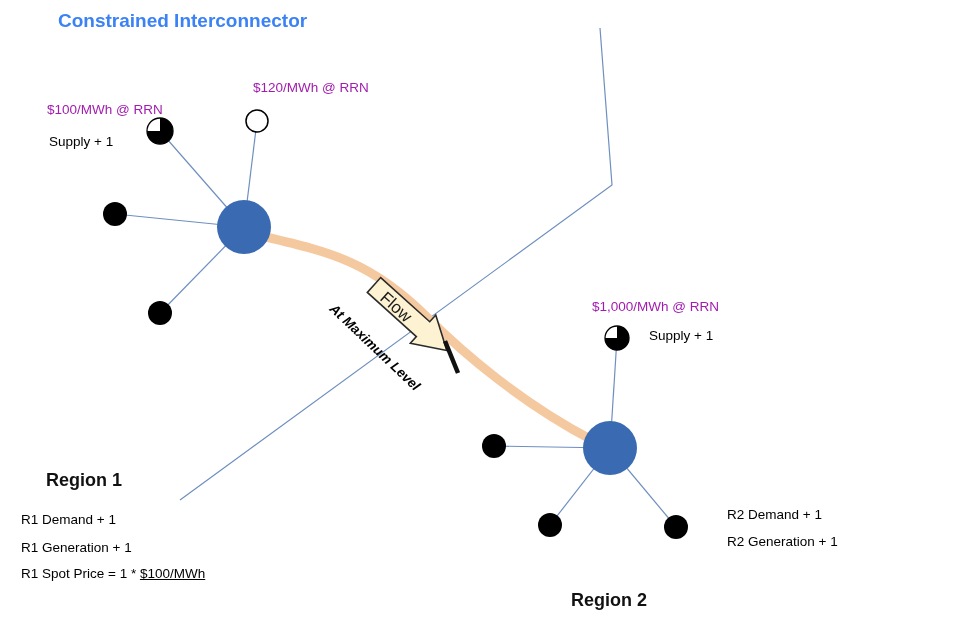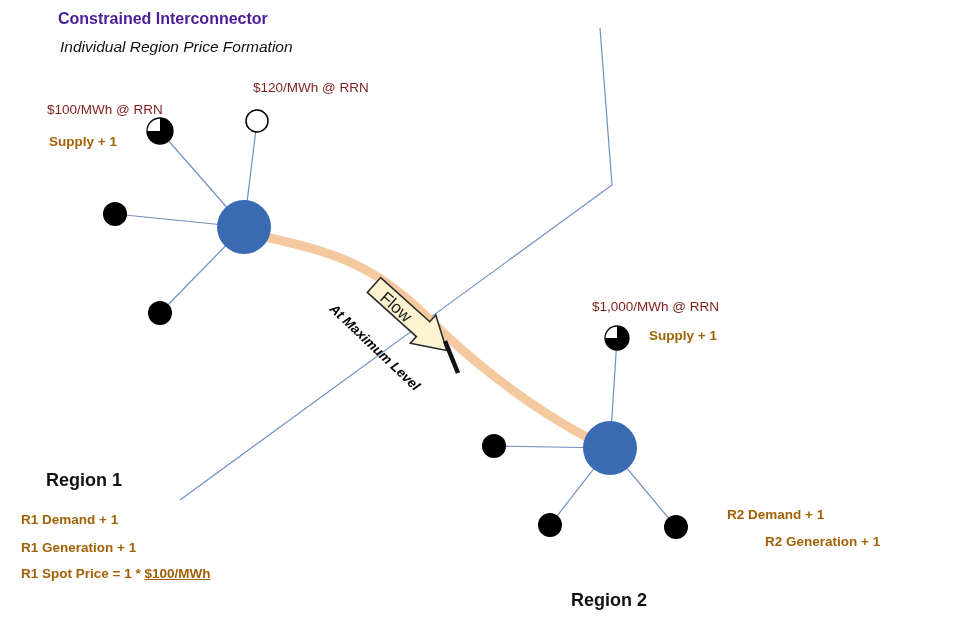--- a/index.html
+++ b/index.html
@@ -1,24 +1,24 @@
 <!DOCTYPE html>
 <html><head>
 <meta charset="utf-8">
 <style>
   html,body { margin:0; padding:0; background:#ffffff; }
   #stage {
     position:relative; width:971px; height:631px; background:#ffffff;
     font-family:"Liberation Sans", sans-serif; overflow:hidden;
   }
   #diagram-svg { position:absolute; left:0; top:0; }
-  .label { position:absolute; white-space:nowrap; color:#7f1d1d; font-size:13.5px; }
-  .title { font-size:16px; font-weight:bold; color:#4c1d95; }
+  .label { position:absolute; white-space:nowrap; color:#a21caf; font-size:13.5px; }
+  .title { font-size:19px; font-weight:bold; color:#3b82f6; }
   .subtitle { font-size:15.5px; font-style:italic; color:#111; }
-  .red { color:#a16207; font-weight:bold; }
+  .red { color:#000000; font-weight:normal; }
   .region-name { font-size:18px; font-weight:bold; color:#111; }
   .u { text-decoration:underline; }
   .rot { transform-origin:0 0; }
   .flow-text { font-size:17px; color:#1b1b1b; transform:rotate(42deg); }
   .max-text { font-size:13.5px; font-weight:bold; font-style:italic; color:#000; transform:rotate(43.5deg); }
   .edge { stroke:#6e8fc0; stroke-width:1.2; }
 </style>
 </head>
 <body>
 
@@ -59,32 +59,31 @@
     <circle cx="550" cy="525" r="12" fill="#000000"></circle>
     <circle cx="676" cy="527" r="12" fill="#000000"></circle>
     <g>
       <circle cx="617" cy="338" r="12" fill="#ffffff" stroke="#000000" stroke-width="1.3"></circle>
       <path d="M 617 338 L 617 326 A 12 12 0 1 1 605 338 Z" fill="#000000"></path>
     </g>
     <circle cx="610" cy="448" r="27" fill="#3a6ab2"></circle>
   </svg>
 
   <div class="label title" style="left:58px; top:10px;">Constrained Interconnector</div>
-  <div class="label subtitle" style="left:60px; top:38px;">Individual Region Price Formation</div>
 
   <div class="label" style="left:47px; top:102px;">$100/MWh @ RRN</div>
   <div class="label red" style="left:49px; top:134px;">Supply + 1</div>
   <div class="label" style="left:253px; top:80px;">$120/MWh @ RRN</div>
   <div class="label region-name" style="left:46px; top:470px;text-align:center;">Region 1</div>
   <div class="label red" style="left:21px; top:512px;">R1 Demand + 1</div>
   <div class="label red" style="left:21px; top:540px;">R1 Generation + 1</div>
   <div class="label red" style="left:21px; top:566px;"><span>R1 Spot Price = 1 * </span><span class="u">$100/MWh</span></div>
 
   <div class="label" style="left:592px; top:299px;text-align:center;">$1,000/MWh @ RRN</div>
   <div class="label red" style="left:649px; top:328px;">Supply + 1</div>
   <div class="label region-name" style="left:571px; top:590px;text-align:right;">Region 2</div>
   <div class="label red" style="left:727px; top:507px;">R2 Demand + 1</div>
-  <div class="label red" style="left:765px; top:534px;">R2 Generation + 1</div>
+  <div class="label red" style="left:727px; top:534px;">R2 Generation + 1</div>
 
   <div class="label rot flow-text" style="left:389px; top:288px;">Flow</div>
   <div class="label rot max-text" style="left:337px; top:301px;">At Maximum Level</div>
 
 </div>
 
 </body></html>

